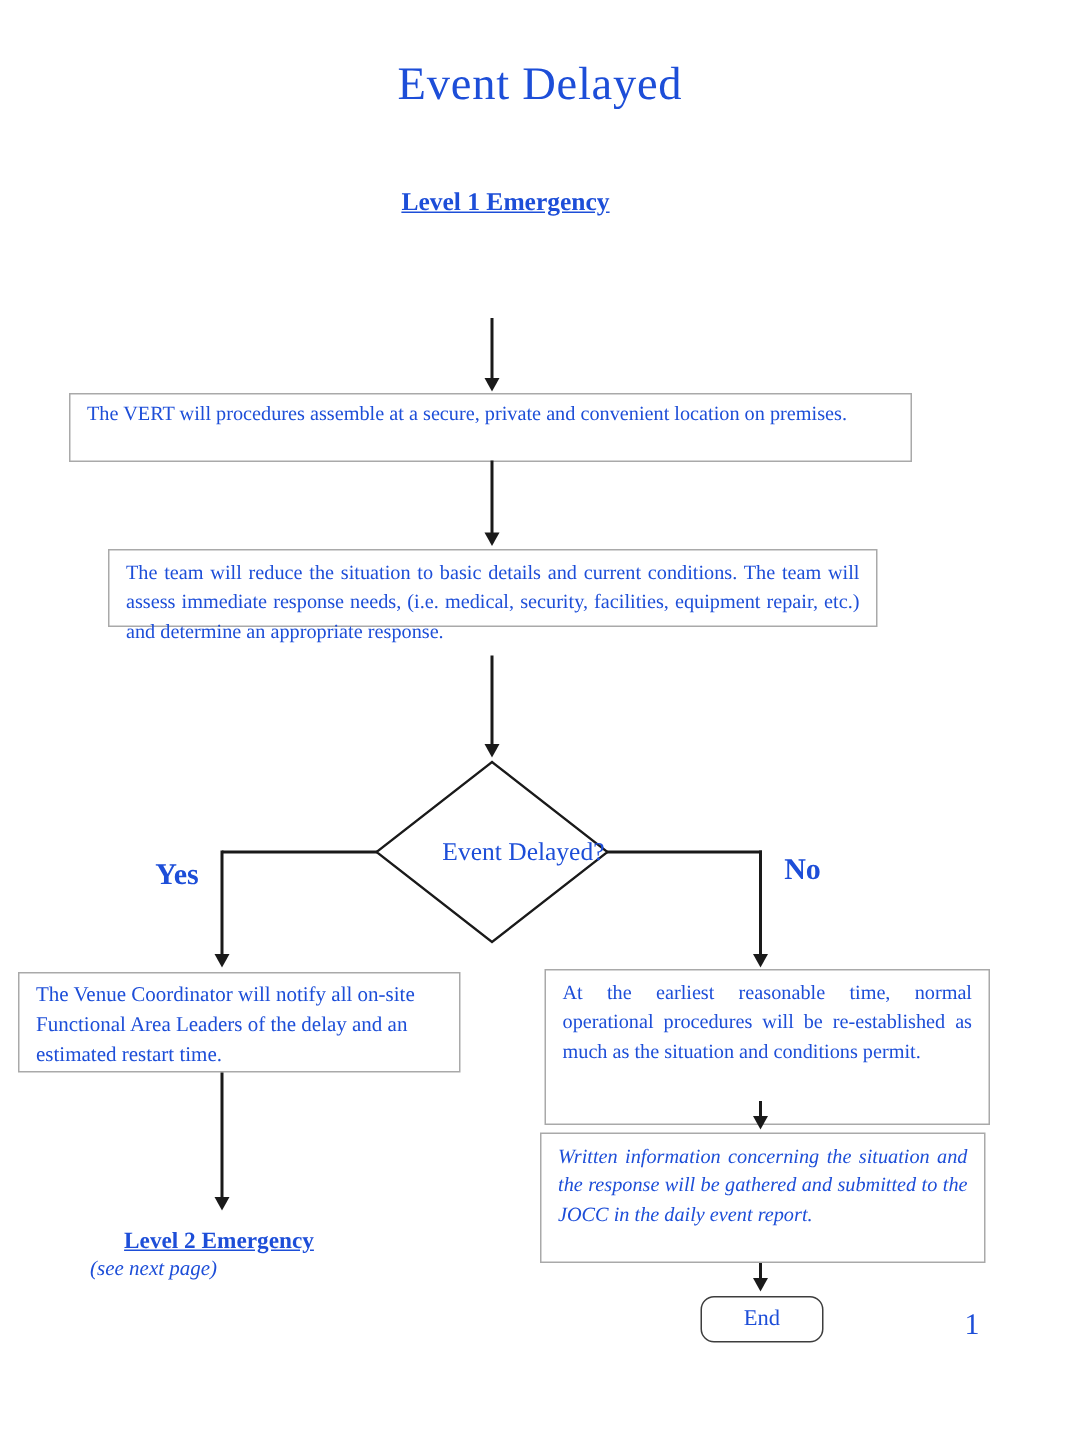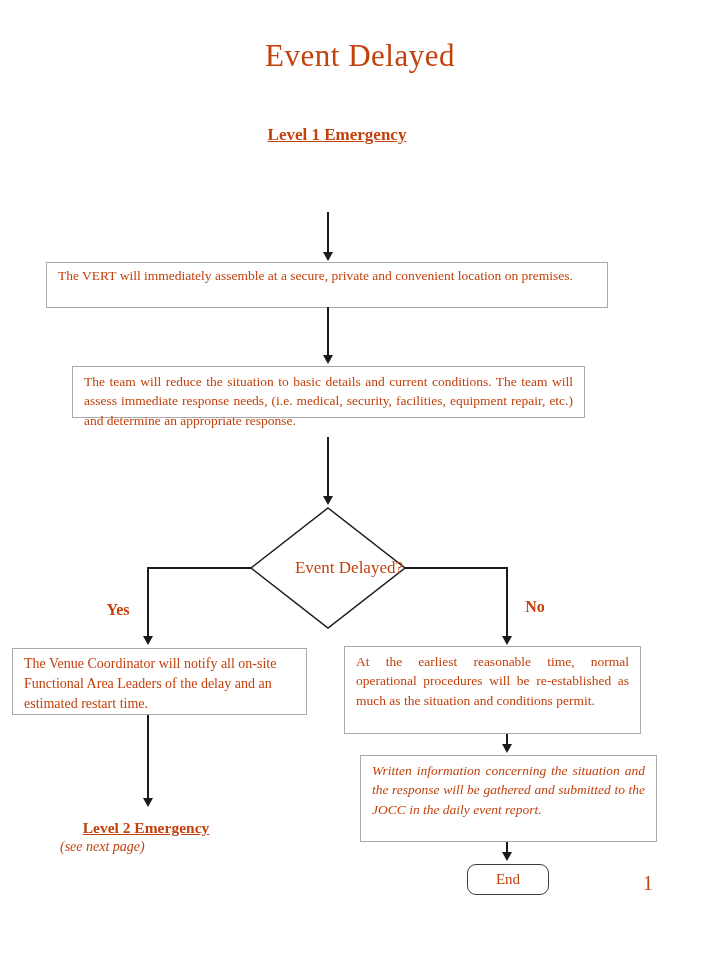--- a/index.html
+++ b/index.html
@@ -3,21 +3,21 @@
 <meta charset="utf-8">
 <style>
   * { box-sizing: border-box; margin: 0; padding: 0; }
   html, body { background: #e8e8e8; }
   .slide {
     position: relative;
     width: 720px;
     height: 960px;
     background: #ffffff;
     font-family: "Liberation Serif", "DejaVu Serif", serif;
-    color: #c2410c;
+    color: #1d4ed8;
     overflow: hidden;
     margin: 0 auto;
   }
   .title {
     position: absolute;
     top: 38px; left: 0; width: 720px;
     text-align: center;
     font-size: 31px;
     font-weight: 400;
     letter-spacing: 0.5px;
@@ -43,21 +43,21 @@
     border: 1px solid #a9a9a9;
     font-size: 13.5px;
     line-height: 1.43;
     padding: 5px 11px;
   }
   .justify { text-align: justify; }
   #box-notify   { left: 46px;  top: 158px; width: 562px; height: 54px; padding-top: 7px; }
   #box-assemble { left: 46px;  top: 262px; width: 562px; height: 46px; padding-top: 3px; }
   #box-assess   { left: 72px;  top: 366px; width: 513px; height: 52px; }
   #box-leaders  { left: 12px;  top: 648px; width: 295px; height: 67px; font-size: 14px; }
-  #box-resume   { left: 344px; top: 646px; width: 297px; height: 88px; }
+  #box-resume   { left: 363px; top: 646px; width: 297px; height: 104px; }
   #box-report   { left: 360px; top: 755px; width: 297px; height: 87px; font-style: italic; }
   .terminator {
     position: absolute;
     left: 467px; top: 864px; width: 82px; height: 31px;
     border: 1.5px solid #3d3d3d;
     border-radius: 9px;
     background: #ffffff;
     font-size: 15px;
     text-align: center;
     line-height: 28px;
@@ -79,23 +79,22 @@
   #diamond-svg { position: absolute; left: 248px; top: 505px; }
   .diamond-label {
     position: absolute;
     left: 253px; top: 558px; width: 150px;
     text-align: right;
     font-size: 17px;
   }
   .branch-label {
     position: absolute;
     font-weight: 700;
-    font-size: 16px;
+    font-size: 20px;
     text-align: center;
-    margin-top: 29px;
   }
   #yes-label { left: 95px;  top: 572px; width: 46px; }
   #no-label  { left: 514px; top: 569px; width: 42px; }
   #yes-hline { left: 148px; top: 567px; width: 104px; }
   #yes-vline { left: 147px; top: 567px; height: 71px; }
   #yes-head  { left: 143px; top: 636px; }
   #no-hline  { left: 404px; top: 567px; width: 104px; }
   #no-vline  { left: 506px; top: 567px; height: 71px; }
   #no-head   { left: 502px; top: 636px; }
   #a4-line { left: 147px; top: 715px; height: 85px; }
@@ -117,21 +116,21 @@
 <div class="slide">
 
   <h1 class="title">Event Delayed</h1>
 
   <div class="section-heading" id="lvl1-heading">Level 1 Emergency</div>
 
 
   <div class="vl" id="a1-line"></div>
   <div class="ah" id="a1-head"></div>
 
-  <div class="box justify" id="box-assemble">The VERT will immediately assemble at a secure, private and convenient location on premises.</div>
+  <div class="box justify" id="box-assemble">The VERT will procedures assemble at a secure, private and convenient location on premises.</div>
 
   <div class="vl" id="a2-line"></div>
   <div class="ah" id="a2-head"></div>
 
   <div class="box justify" id="box-assess">The team will reduce the situation to basic details and current conditions. The team will assess immediate response needs, (i.e. medical, security, facilities, equipment repair, etc.) and determine an appropriate response.</div>
 
   <div class="vl" id="a3-line"></div>
   <div class="ah" id="a3-head"></div>
 
   <svg id="diamond-svg" width="160" height="126">

